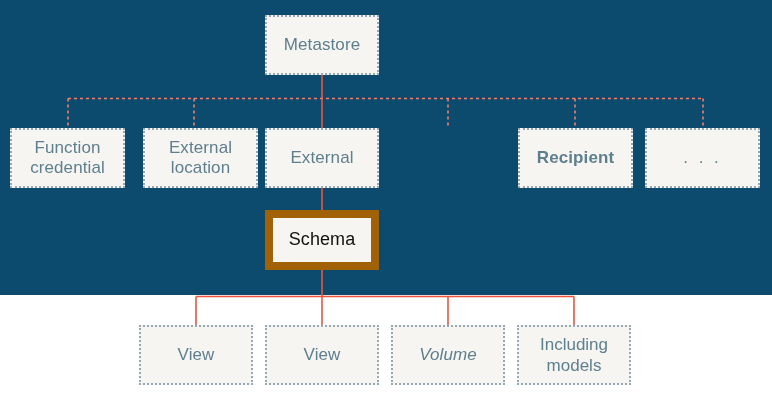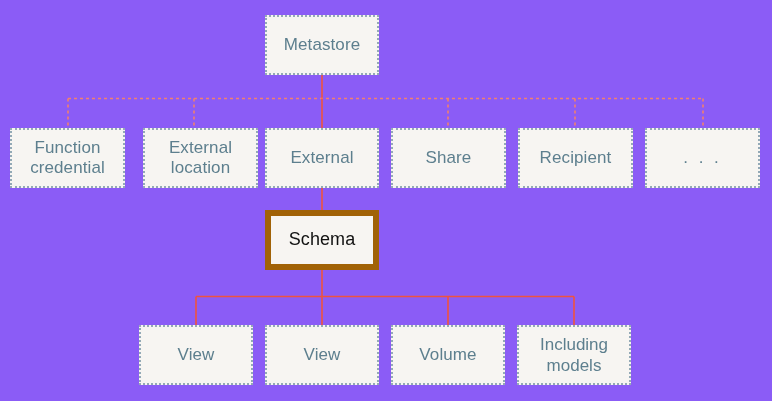--- a/index.html
+++ b/index.html
@@ -9,22 +9,22 @@
   }
   body {
     width: 772px;
     height: 401px;
     font-family: "Liberation Sans", "DejaVu Sans", sans-serif;
     overflow: hidden;
   }
   #diagram {
     position: relative;
     width: 772px;
-    height: 401px;
-    background: #8b5cf6;
+    height: 295px;
+    background: #0c4a6e;
   }
   .conn-layer {
     position: absolute;
     left: 0;
     top: 0;
     width: 772px;
     height: 401px;
     pointer-events: none;
   }
   .node {
@@ -43,21 +43,21 @@
   .node .title {
     font-size: 17px;
     letter-spacing: 0.1px;
   }
   .node .sub {
     font-size: 17px;
     margin-top: 1px;
     line-height: 1.2;
   }
   .node.solid {
-    border: 6px solid #a16207;
+    border: 8px solid #a16207;
     color: #0d0d0d;
     text-align: right;
   }
   .node.solid .title {
     font-size: 18px;
     color: #111111;
   }
   .node.ellipsis .title {
     font-size: 17px;
     letter-spacing: 3px;
@@ -102,45 +102,42 @@
   </div>
 
   <div class="node" style="left:143px; top:128px; width:115px; height:60px;">
     <span class="title">External location</span>
   </div>
 
   <div class="node" style="left:265px; top:128px; width:114px; height:60px;">
     <span class="title">External</span>
   </div>
 
-  <div class="node" style="left:391px; top:128px; width:115px; height:60px;">
-    <span class="title">Share</span>
-  </div>
 
-  <div class="node" style="left:518px; top:128px; width:115px; height:60px;">
+  <div class="node" style="left:518px; top:128px; width:115px; height:60px;font-weight:bold;">
     <span class="title">Recipient</span>
   </div>
 
   <div class="node ellipsis" style="left:645px; top:128px; width:115px; height:60px;">
     <span class="title">. . .</span>
   </div>
 
   <div class="node solid" style="left:265px; top:210px; width:114px; height:60px;">
     <span class="title">Schema</span>
   </div>
 
   <div class="node" style="left:139px; top:325px; width:114px; height:60px;">
     <span class="title">View</span>
   </div>
 
   <div class="node" style="left:265px; top:325px; width:114px; height:60px;text-align:right;">
     <span class="title">View</span>
   </div>
 
-  <div class="node" style="left:391px; top:325px; width:114px; height:60px;">
+  <div class="node" style="left:391px; top:325px; width:114px; height:60px;font-style:italic;">
     <span class="title">Volume</span>
   </div>
 
   <div class="node" style="left:517px; top:325px; width:114px; height:60px;">
     <span class="sub">Including models</span>
   </div>
 
 </div>
 
 </body></html>

